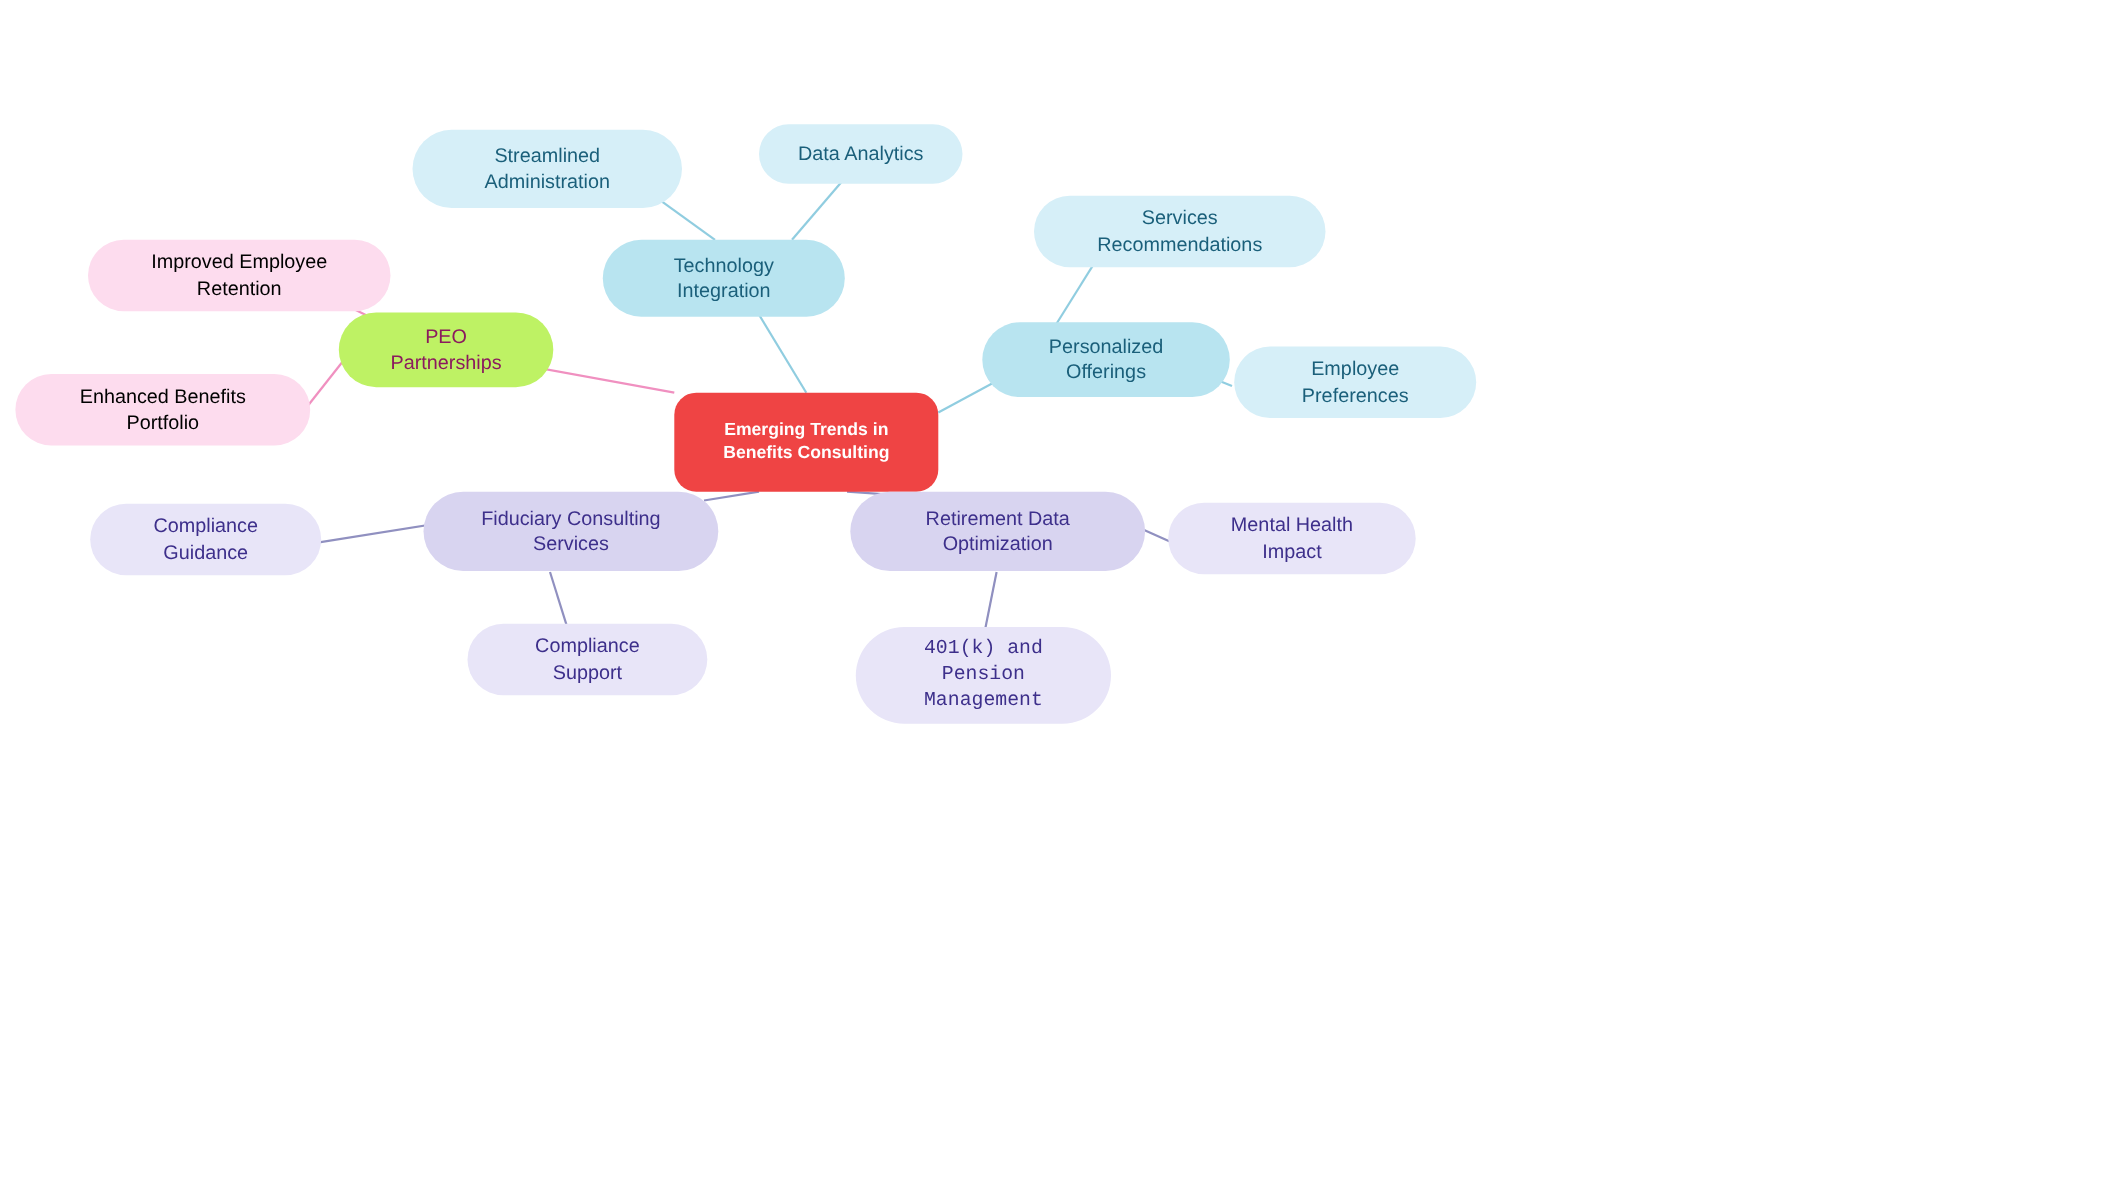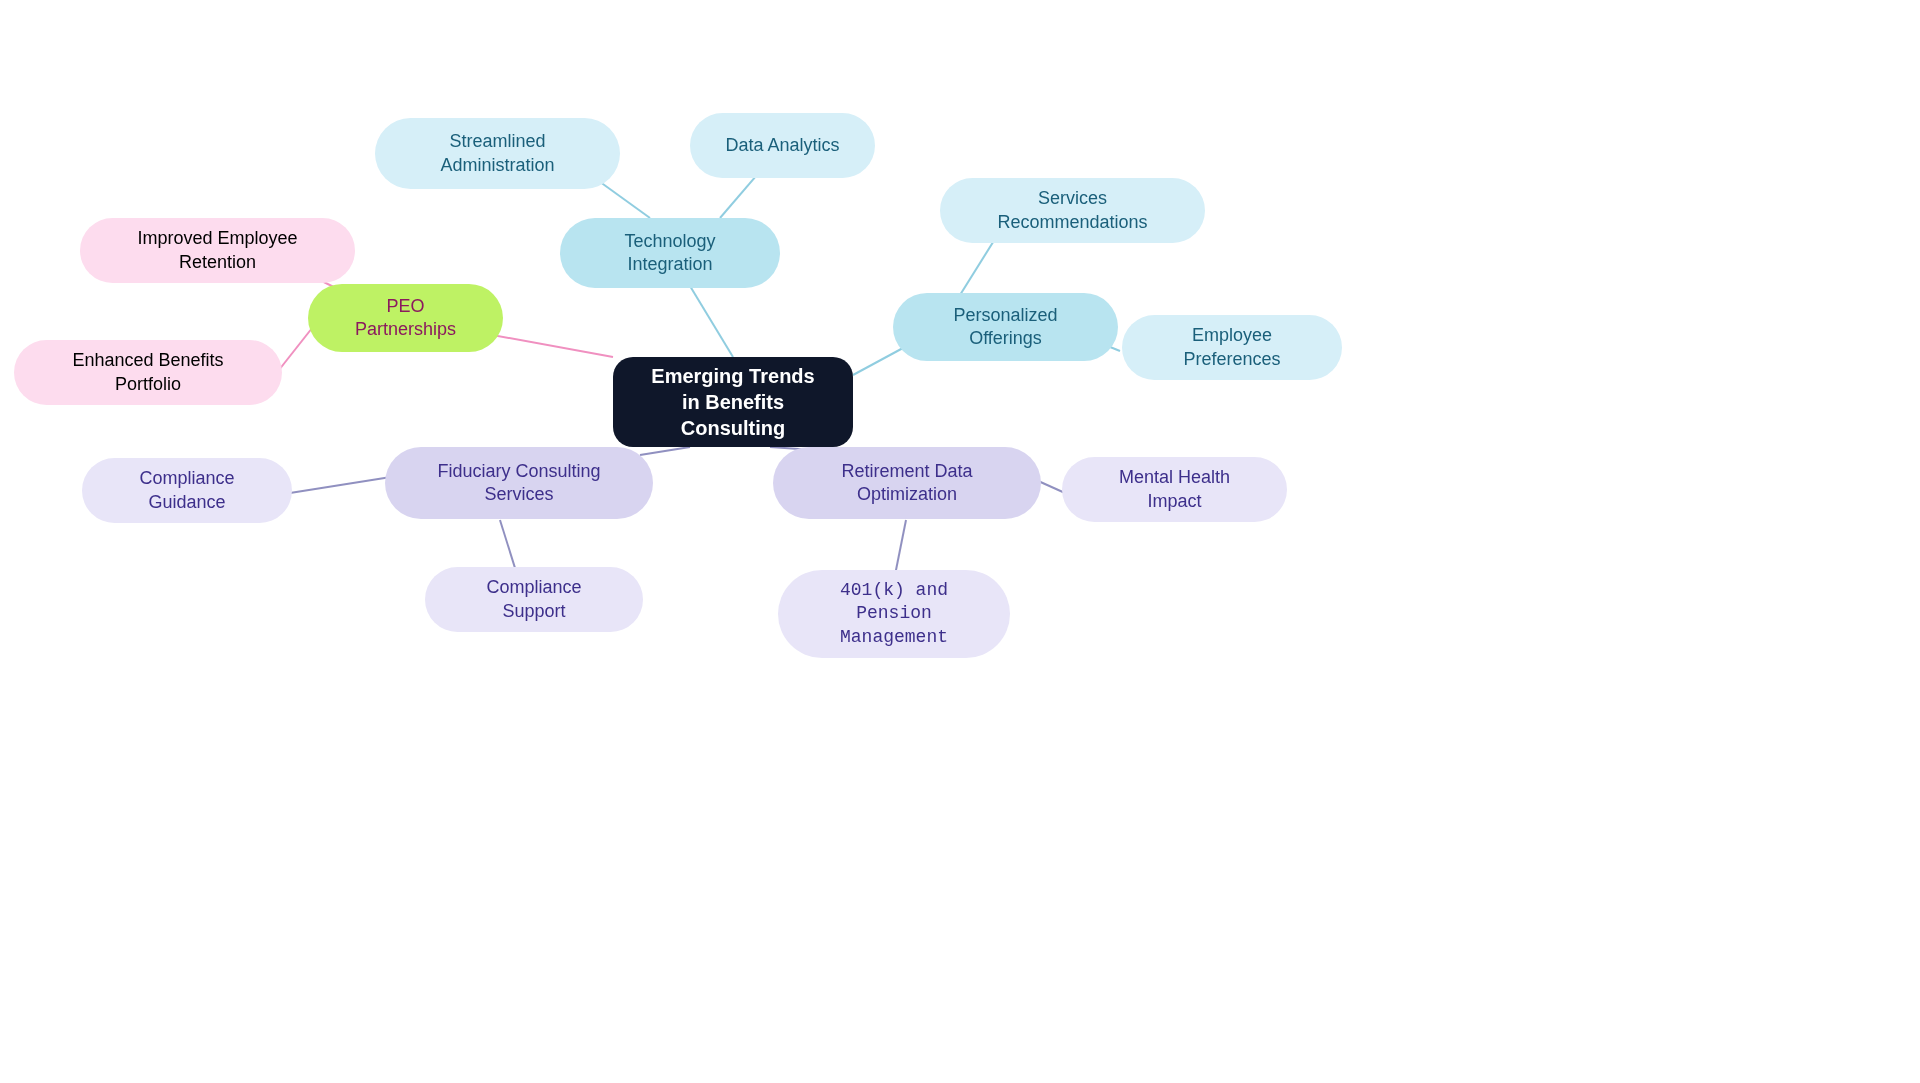--- a/index.html
+++ b/index.html
@@ -26,23 +26,23 @@
       align-items: center;
       justify-content: center;
       text-align: center;
       font-size: 18px;
       font-weight: 500;
       z-index: 1;
       padding: 18px 28px;
       line-height: 1.3;
     }
     .node-center {
-      background: #0f172a;
+      background: #ef4444;
       color: #ffffff;
-      font-size: 20px;
+      font-size: 16px;
       font-weight: 600;
       border-radius: 20px;
       width: 240px;
       height: 90px;
     }
     .node-blue {
       background: #b8e4f0;
       color: #1a5f7a;
       border: none;
     }
@@ -101,29 +101,29 @@
   <line x1="1036" y1="480" x2="1065" y2="493" stroke="#9090c0" stroke-width="2"></line>
 
   <line x1="906" y1="520" x2="895" y2="575" stroke="#9090c0" stroke-width="2"></line>
 </svg>
 
 <div class="node node-center" style="left: 613px; top: 357px; width: 240px; height: 90px;">
   <span>Emerging Trends in Benefits
 Consulting</span>
 </div>
 
-<div class="node node-blue" style="left: 560px; top: 218px; width: 220px; height: 70px;">
+<div class="node node-blue" style="left: 548px; top: 218px; width: 220px; height: 70px;">
   <span>Technology Integration</span>
 </div>
 
 <div class="node node-blue-light" style="left: 375px; top: 118px; width: 245px; height: 71px;">
   <span>Streamlined Administration</span>
 </div>
 
-<div class="node node-blue-light" style="left: 690px; top: 113px; width: 185px; height: 65px;">
+<div class="node node-blue-light" style="left: 690px; top: 113px; width: 185px; height: 54px;">
   <span>Data Analytics</span>
 </div>
 
 <div class="node node-pink" style="left: 308px; top: 284px; width: 195px; height: 68px;">
   <span>PEO Partnerships</span>
 </div>
 
 <div class="node node-pink-light" style="left: 80px; top: 218px; width: 275px; height: 65px;">
   <span>Improved Employee Retention</span>
 </div>

